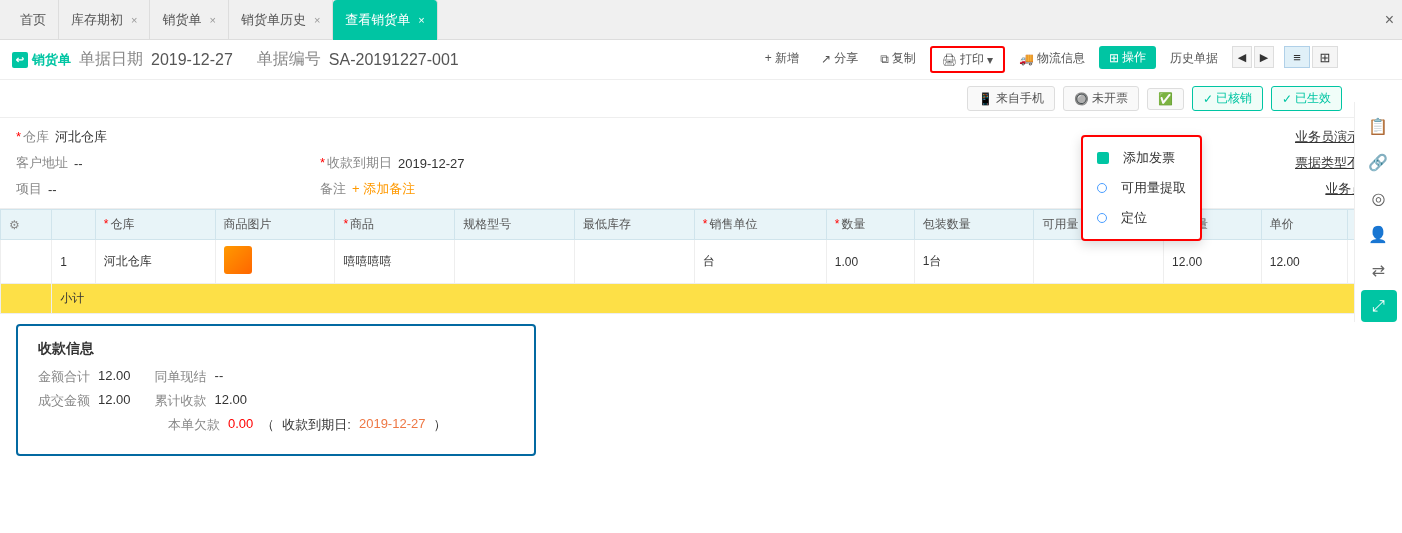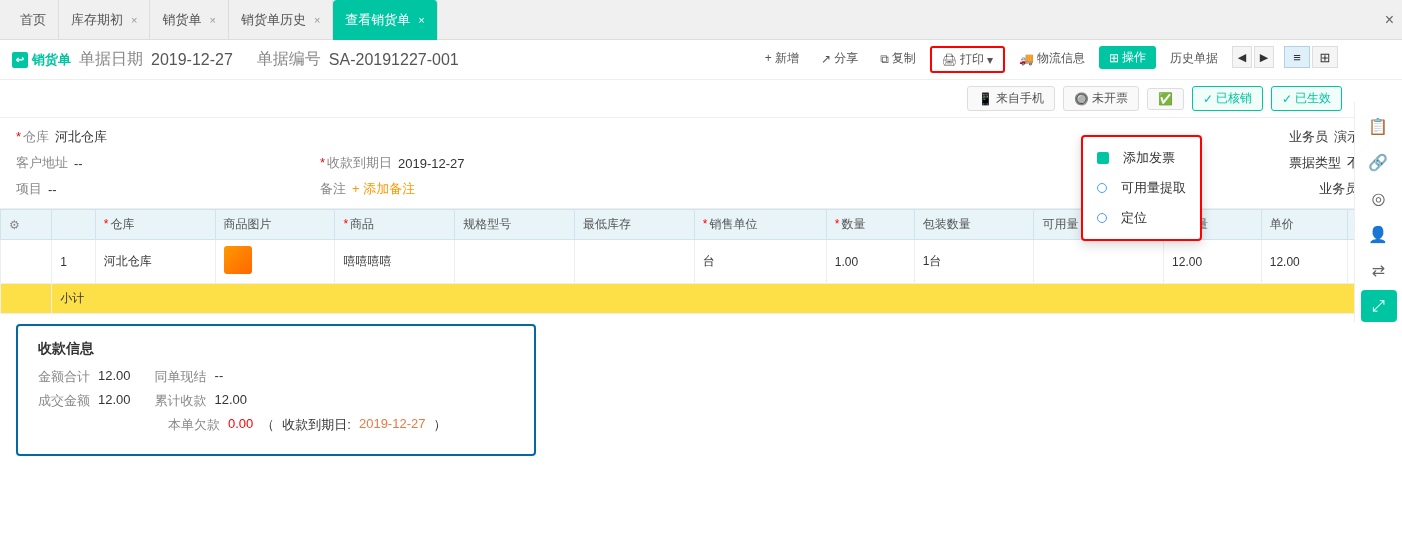--- a/index.html
+++ b/index.html
@@ -29,21 +29,21 @@
     .status-btn.outlined { border: 1px solid #ddd; }
     .status-btn.success { border-color: #00c5a3; color: #00c5a3; background: #f0fdf8; }
 
     
     .form-area { padding: 10px 16px; display: flex; flex-direction: column; gap: 8px; }
     .form-row { display: flex; align-items: center; gap: 24px; }
     .form-field { display: flex; align-items: center; gap: 6px; min-width: 280px; }
     .form-field label { color: #888; white-space: nowrap; font-size: 13px; }
     .form-field label.required::before { content: '*'; color: red; margin-right: 2px; }
     .form-field .value { color: #333; font-size: 13px; }
-    .business-field { display: flex; align-items: flex-end; gap: 6px; margin-left: auto; }
+    .business-field { display: flex; align-items: flex-end; margin-left: auto; text-decoration: underline; }
 
     
     .table-wrapper { border-top: 1px solid #eee; overflow-x: auto; }
     table { width: 100%; border-collapse: collapse; font-size: 12px; }
     table thead th { background: #e8f4f8; padding: 6px 8px; text-align: left; border: 1px solid #d0e4ec; color: #555; white-space: nowrap; font-weight: normal; }
     table thead th.required::before { content: '*'; color: red; margin-right: 2px; }
     table tbody td { padding: 6px 8px; border: 1px solid #eee; color: #333; }
     table tbody tr.subtotal { background: #fde047; }
     .gear-icon { color: #888; cursor: pointer; }
     .product-img { width: 28px; height: 28px; background: linear-gradient(135deg, #f90, #f60); border-radius: 3px; display: inline-block; }

